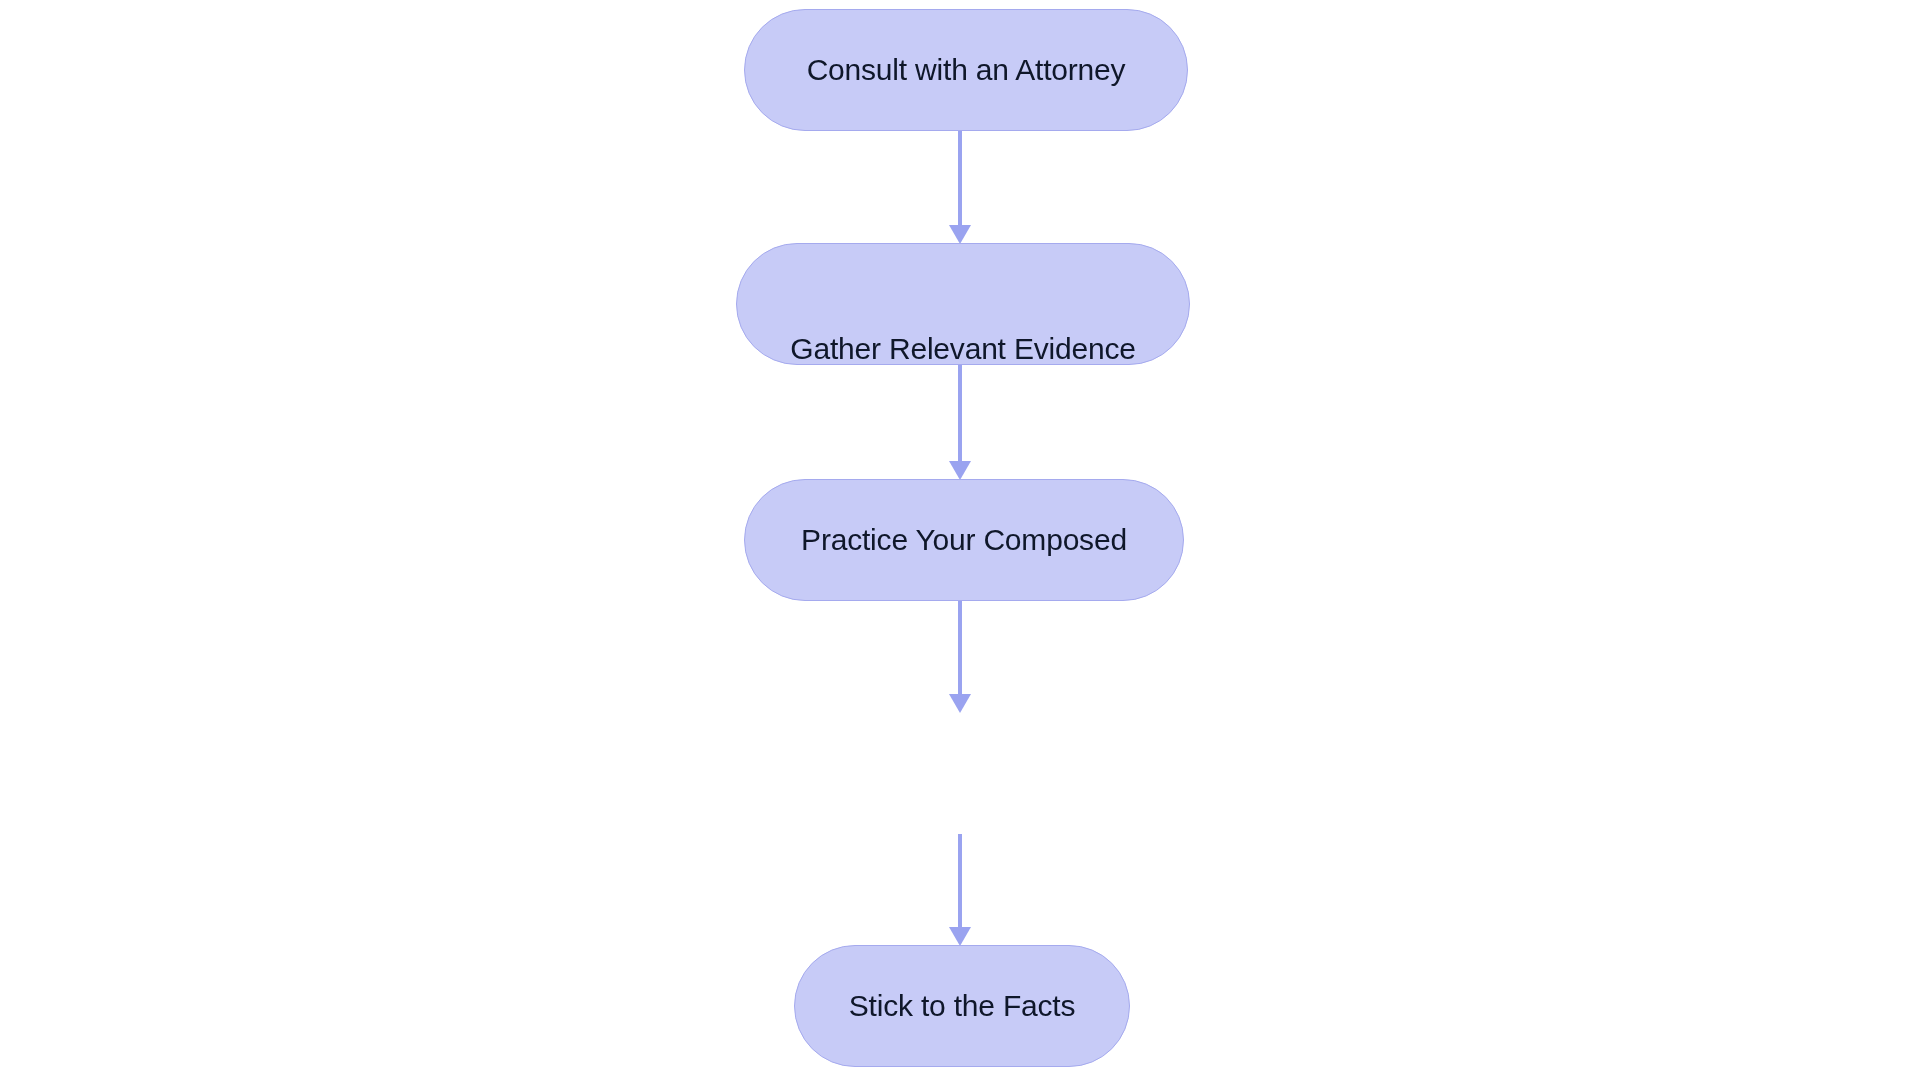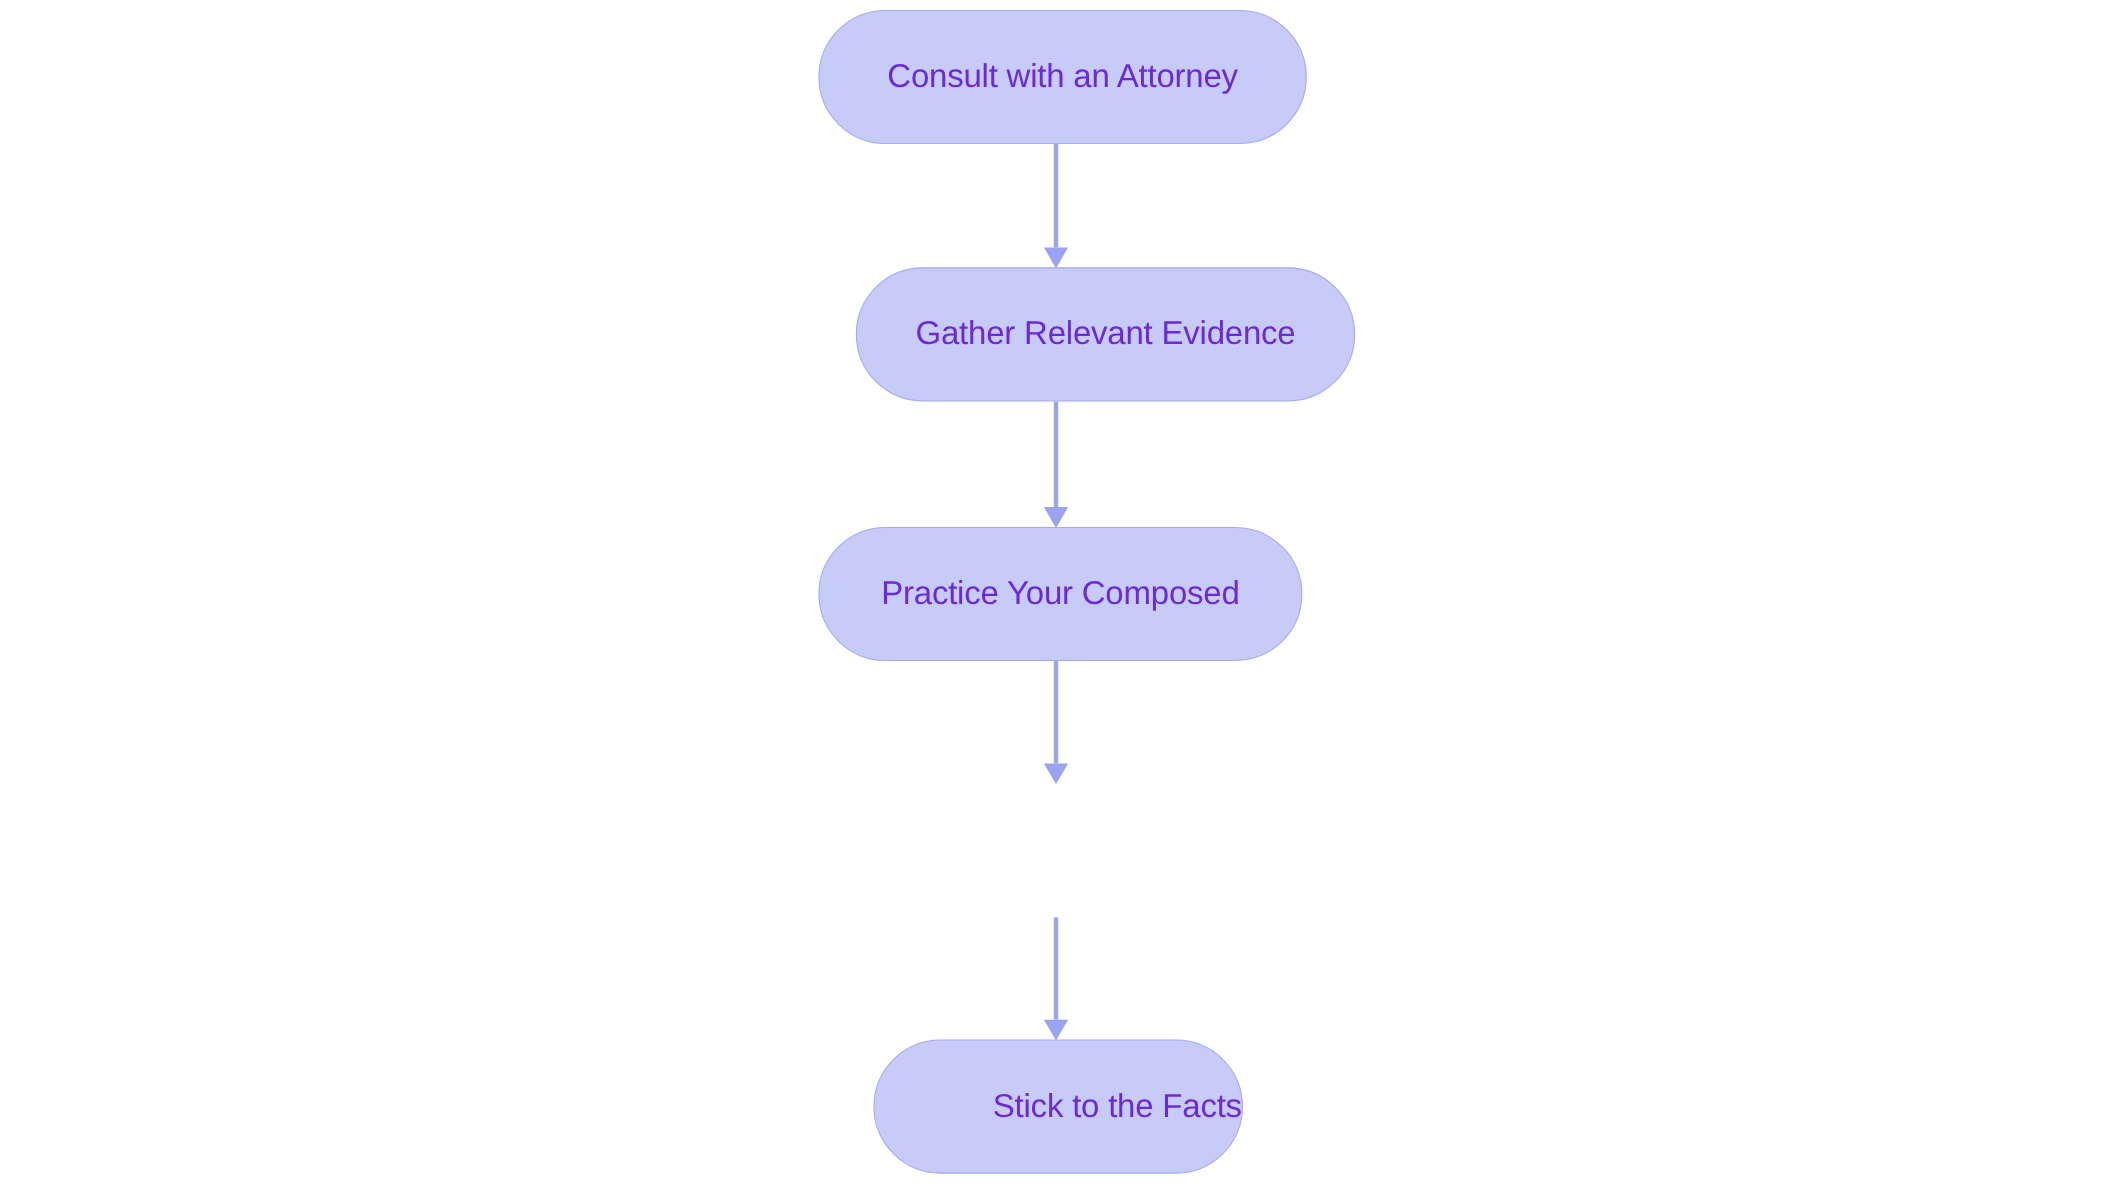--- a/index.html
+++ b/index.html
@@ -31,32 +31,32 @@
     border-radius: 999px;
     height: 122px;
     z-index: 2;
   }
 
   .flow-node-label {
     font-family: "Liberation Sans", sans-serif;
     font-size: 30px;
     font-weight: 400;
     letter-spacing: -0.2px;
-    color: #6d28d9;
+    color: #0f172a;
     white-space: nowrap;
     line-height: 1;
     user-select: none;
   }
 
   
   .node-0 { left: 744px; width: 444px; top:   9px; }
-  .node-1 { left: 778px; width: 454px; top: 243px; }
+  .node-1 { left: 736px; width: 454px; top: 243px; align-items: flex-end; }
   .node-2 { left: 744px; width: 440px; top: 479px; }
   .node-3 { left: 736px; width: 454px; top: 712px; }
-  .node-4 { left: 794px; width: 336px; top: 945px; justify-content: flex-end; }
+  .node-4 { left: 794px; width: 336px; top: 945px; }
 
   
   .flow-edge {
     position: absolute;
     left: 960px;
     width: 4px;
     background: #9aa3f0;
     transform: translateX(-50%);
     z-index: 1;
   }

